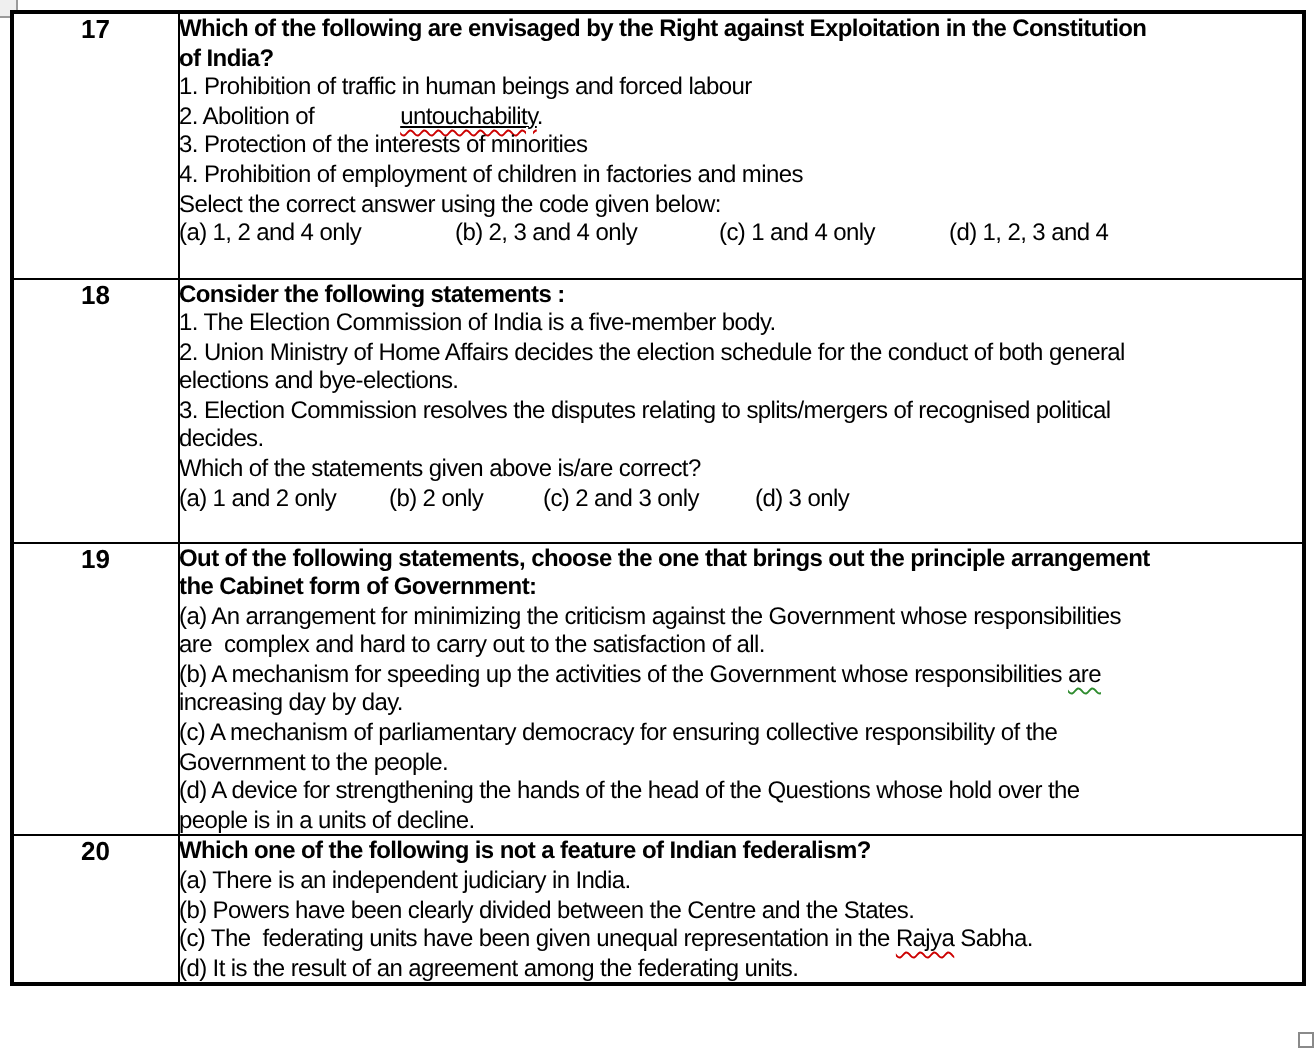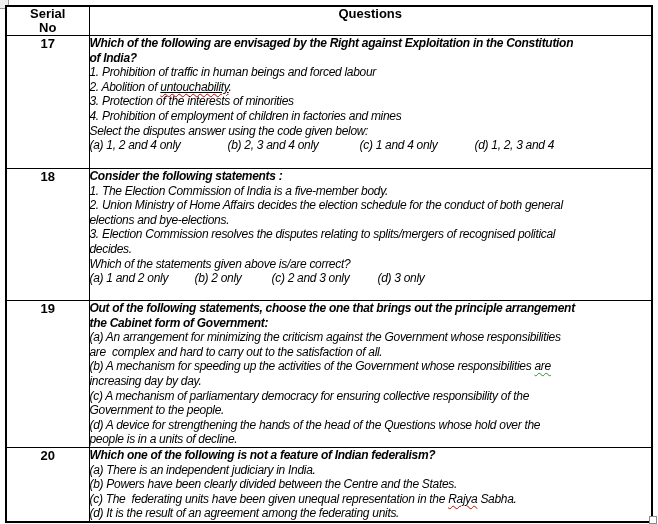--- a/index.html
+++ b/index.html
@@ -52,39 +52,39 @@
     text-align: center;
     vertical-align: middle;
     font-size: 13px;
     font-weight: bold;
   }
   td.question-cell {
     padding: 2px 4px 0 5px;
     font-size: 12px;
     line-height: 14.6px;
     letter-spacing: -0.3px;
-    font-style: italic;
   }
   .q-line { white-space: pre; }
   .q-line.bold { font-weight: bold; }
   .opt {
     display: inline-block;
     white-space: pre;
   }
   .mark-spell {
     text-decoration: underline wavy #cc0000 1px;
     text-underline-offset: 2px;
   }
   .mark-grammar {
     text-decoration: underline wavy #2e8b2e 1px;
     text-underline-offset: 2px;
   }
   .u-solid {
     text-decoration: underline solid #000000 1px;
     text-underline-offset: 1px;
+    margin-left: 40px;
   }
   .row-17 { height: 133px; }
   .row-18 { height: 132px; }
   .row-19 { height: 145px; }
   .row-20 { height: 74px; }
 
   .table-move-handle {
     position: absolute;
     left: -2px; top: -2px;
     width: 9px; height: 9px;
@@ -105,35 +105,30 @@
 <div class="doc-canvas">
 
   <div class="table-move-handle"></div>
 
   <table class="q-table">
     <colgroup>
       <col class="serial-col">
       <col class="questions-col">
     </colgroup>
     <tbody>
-        <tr>
-      <th class="header-serial">Serial
-No</th>
-      <th class="header-questions">Questions</th>
-    </tr>
     <tr class="row-17">
       <td class="serial-cell">17</td>
       <td class="question-cell">
             <div class="q-line bold">Which of the following are envisaged by the Right against Exploitation in the Constitution</div>
             <div class="q-line bold">of India?</div>
             <div class="q-line">1. Prohibition of traffic in human beings and forced labour</div>
             <div class="q-line">2. Abolition of <span class="mark-spell"><span class="u-solid">untouchability</span></span>.</div>
             <div class="q-line">3. Protection of the interests of minorities</div>
             <div class="q-line">4. Prohibition of employment of children in factories and mines</div>
-            <div class="q-line">Select the disputes answer using the code given below:</div>
+            <div class="q-line">Select the correct answer using the code given below:</div>
             <div class="q-line"><span class="opt" style="width: 138px;">(a) 1, 2 and 4 only</span><span class="opt" style="width: 132px;">(b) 2, 3 and 4 only</span><span class="opt" style="width: 115px;">(c) 1 and 4 only</span><span class="opt">(d) 1, 2, 3 and 4</span></div>
           </td>
     </tr>
     <tr class="row-18">
       <td class="serial-cell">18</td>
       <td class="question-cell">
             <div class="q-line bold">Consider the following statements :</div>
             <div class="q-line">1. The Election Commission of India is a five-member body.</div>
             <div class="q-line">2. Union Ministry of Home Affairs decides the election schedule for the conduct of both general</div>
             <div class="q-line">elections and bye-elections.</div>

